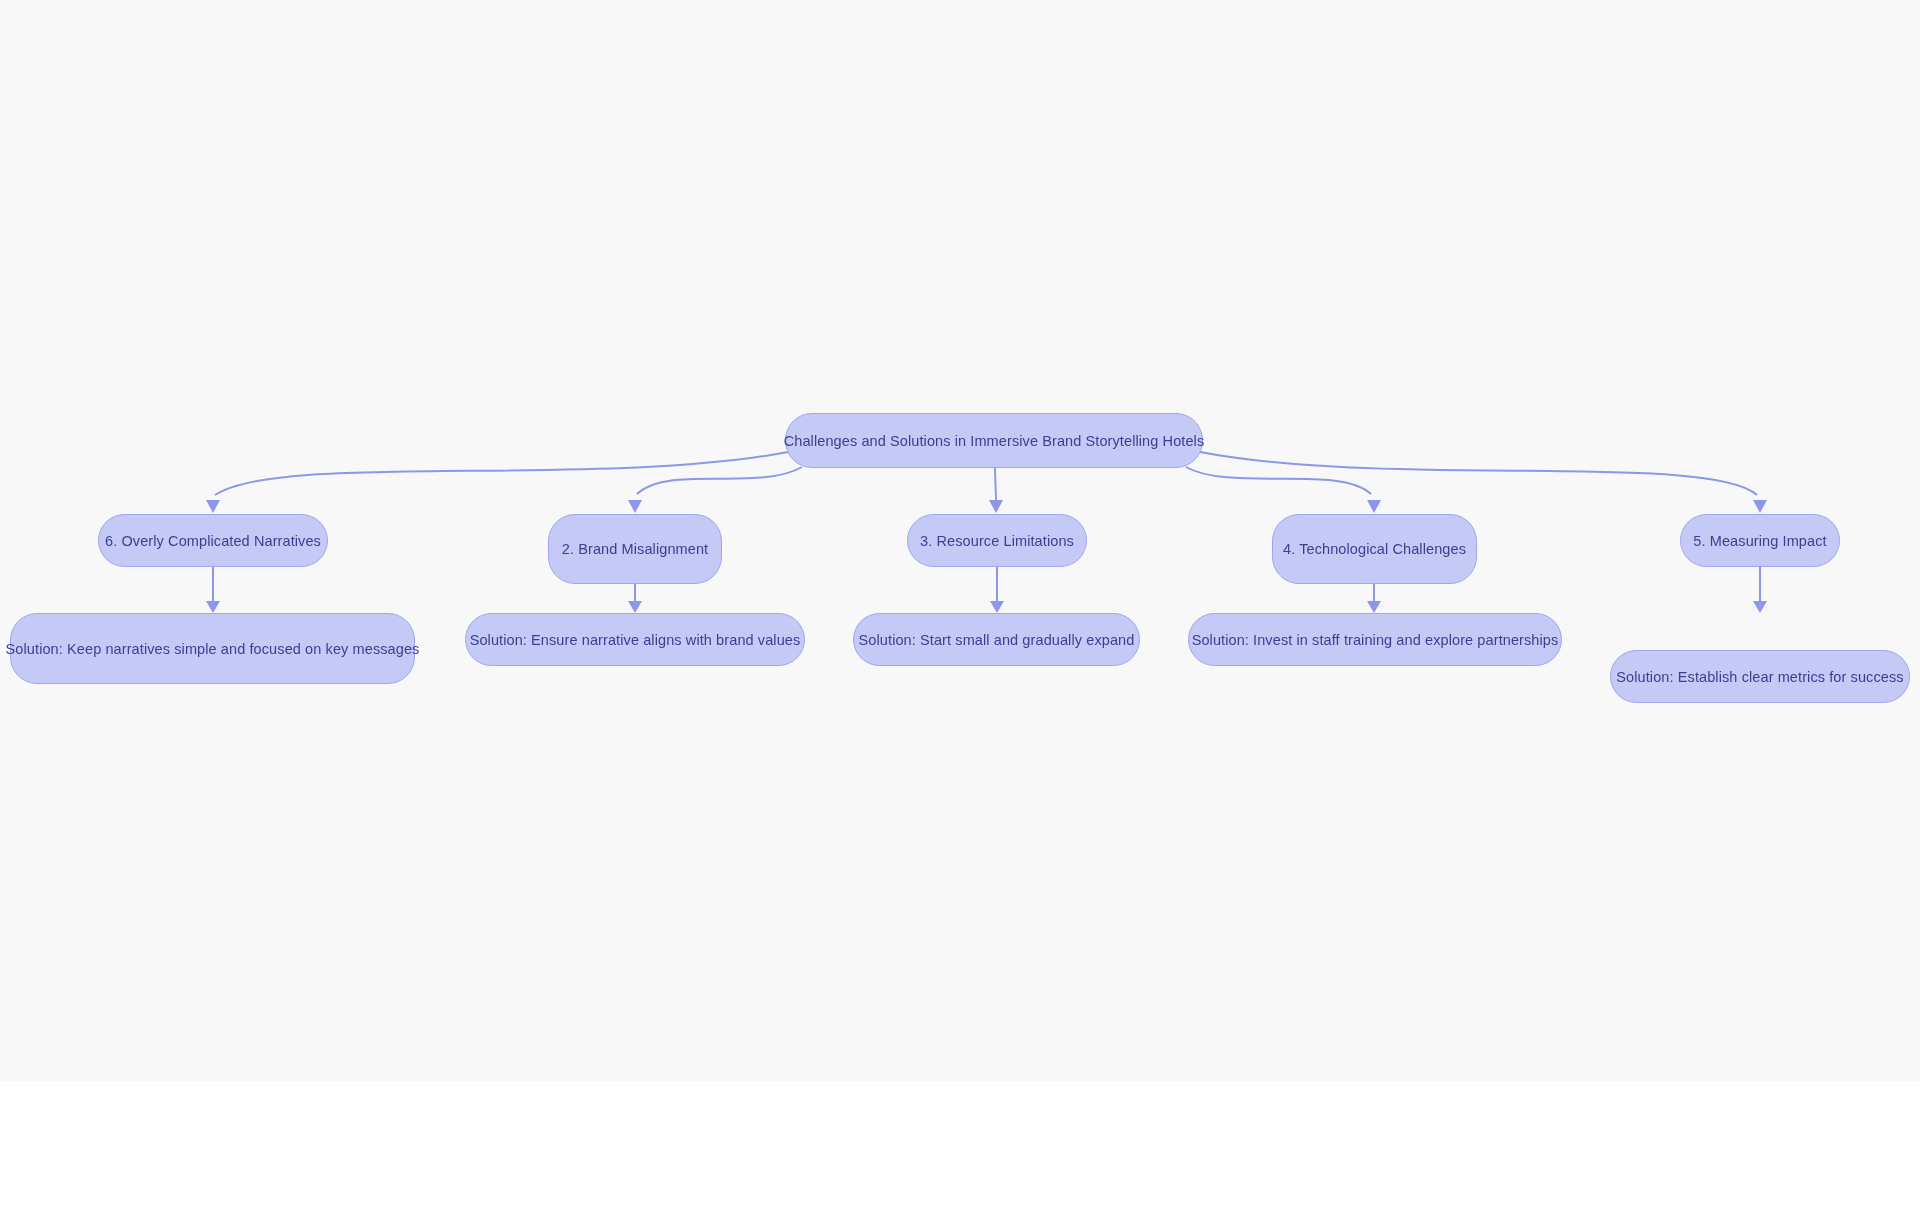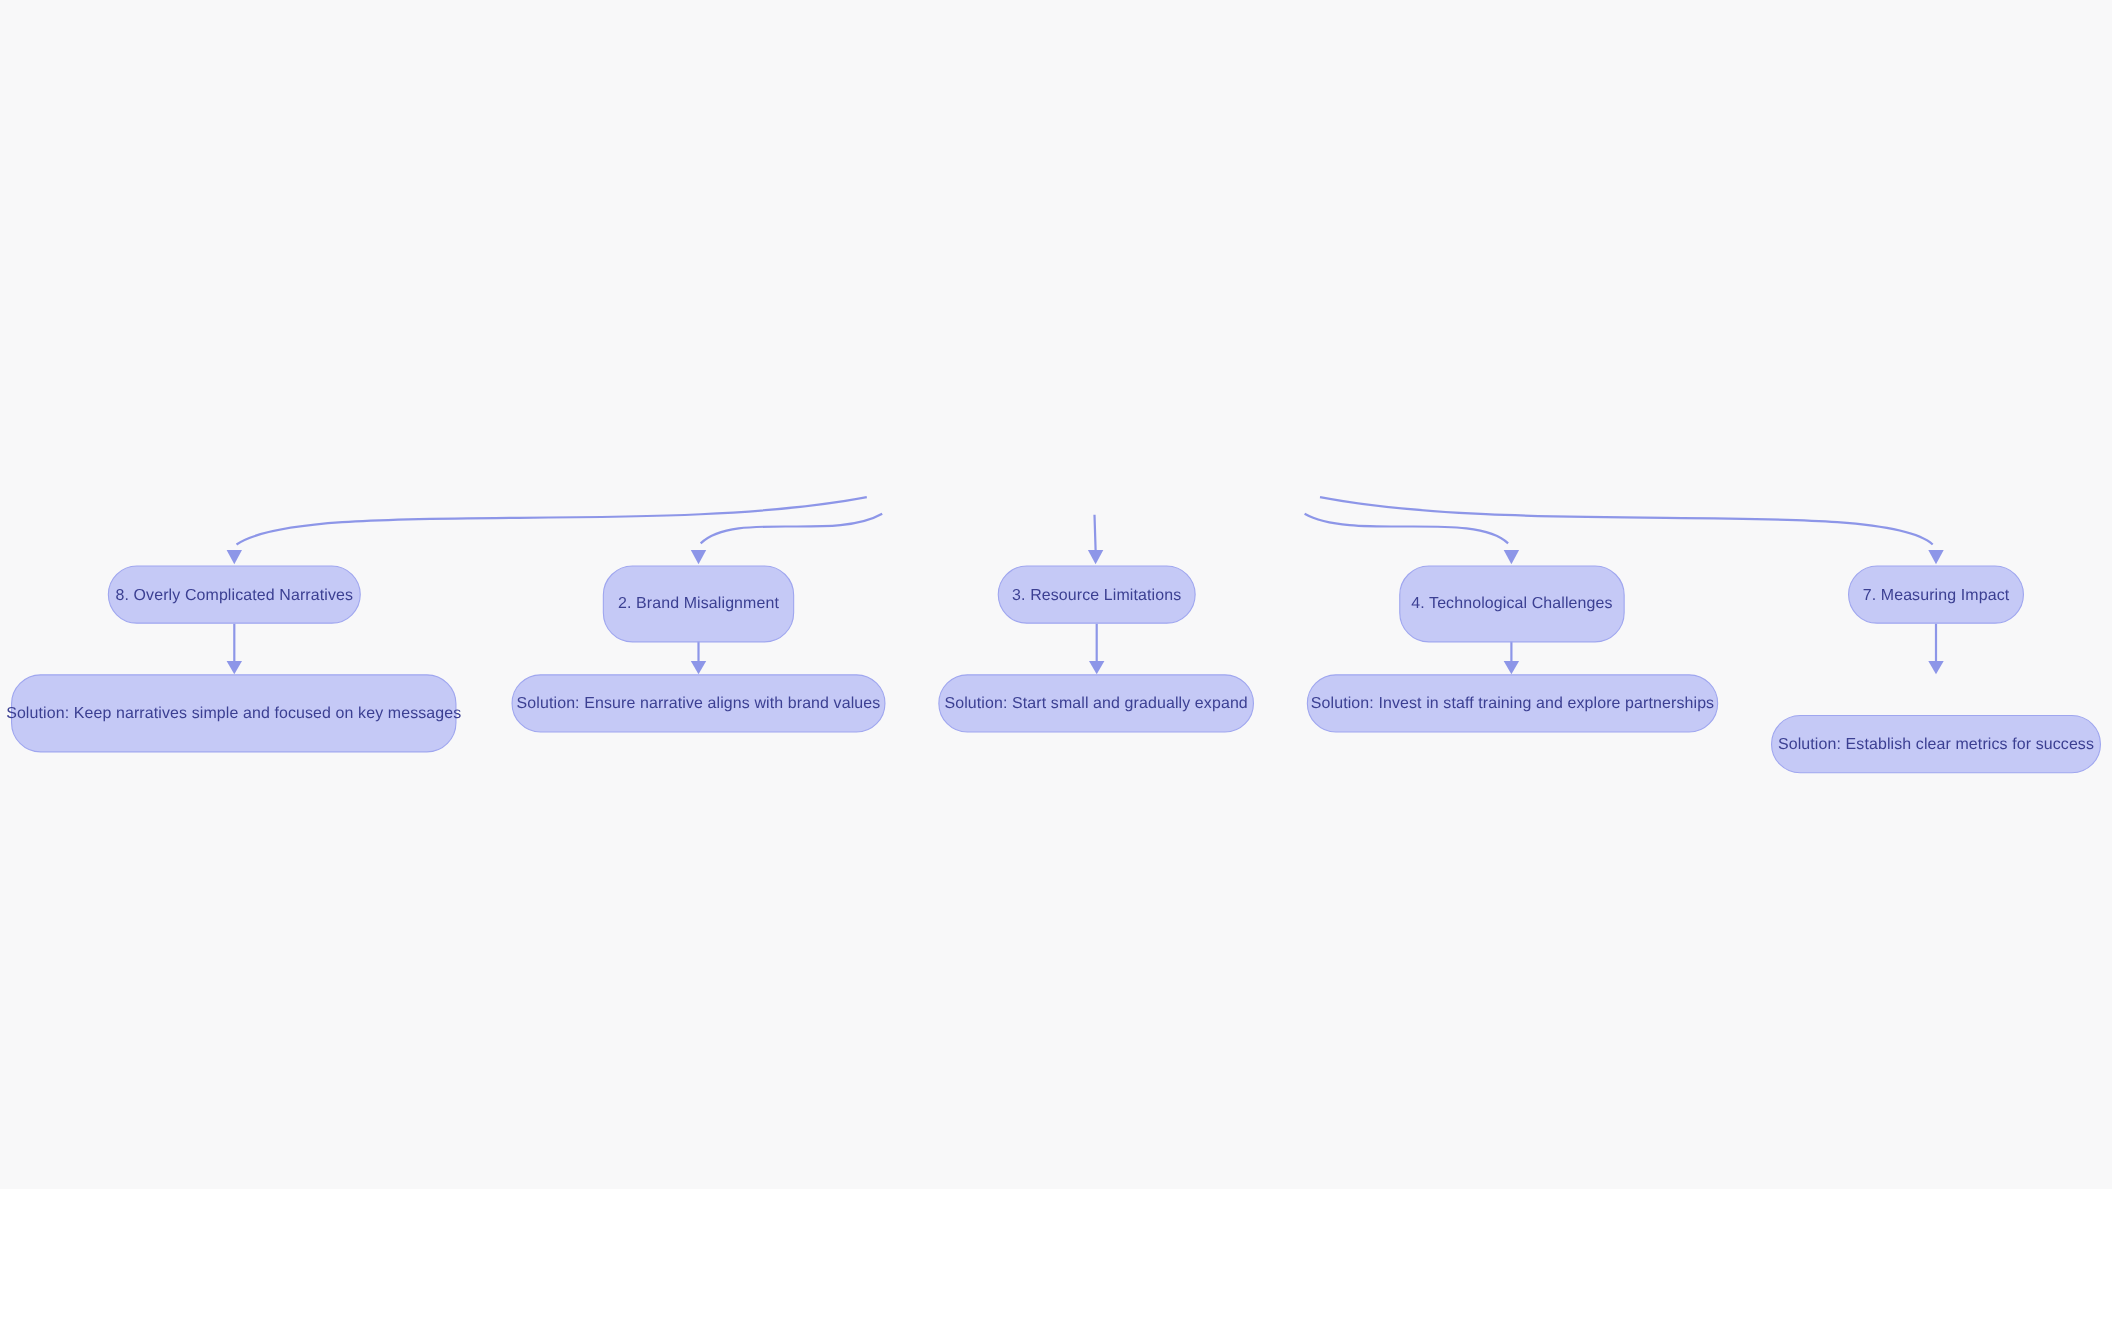--- a/index.html
+++ b/index.html
@@ -73,26 +73,27 @@
     <path d="M 997 567 L 997 601"></path>
     <polygon points="990,601 1004,601 997,613"></polygon>
 
     <path d="M 1374 567 L 1374 601"></path>
     <polygon points="1367,601 1381,601 1374,613"></polygon>
 
     <path d="M 1760 567 L 1760 601"></path>
     <polygon points="1753,601 1767,601 1760,613"></polygon>
   </svg>
 
+  <div class="node" style="left:785px;top:413px;width:418px;height:55px;">Challenges and Solutions in Immersive Brand Storytelling Hotels</div>
 
-  <div class="node" style="left:98px;top:514px;width:230px;height:53px;">8. Overly Complicated Narratives</div>
+  <div class="node" style="left:98px;top:514px;width:230px;height:53px;">6. Overly Complicated Narratives</div>
   <div class="node" style="left:548px;top:514px;width:174px;height:70px;">2. Brand Misalignment</div>
   <div class="node" style="left:907px;top:514px;width:180px;height:53px;">3. Resource Limitations</div>
   <div class="node" style="left:1272px;top:514px;width:205px;height:70px;">4. Technological Challenges</div>
-  <div class="node" style="left:1680px;top:514px;width:160px;height:53px;">7. Measuring Impact</div>
+  <div class="node" style="left:1680px;top:514px;width:160px;height:53px;">5. Measuring Impact</div>
 
   <div class="node" style="left:10px;top:613px;width:405px;height:71px;">Solution: Keep narratives simple and focused on key messages</div>
   <div class="node" style="left:465px;top:613px;width:340px;height:53px;">Solution: Ensure narrative aligns with brand values</div>
   <div class="node" style="left:853px;top:613px;width:287px;height:53px;">Solution: Start small and gradually expand</div>
   <div class="node" style="left:1188px;top:613px;width:374px;height:53px;text-align:center;">Solution: Invest in staff training and explore partnerships</div>
   <div class="node" style="left:1610px;top:613px;width:300px;height:53px;margin-top:37px;">Solution: Establish clear metrics for success</div>
 
   <div class="footer">
     
   </div>

